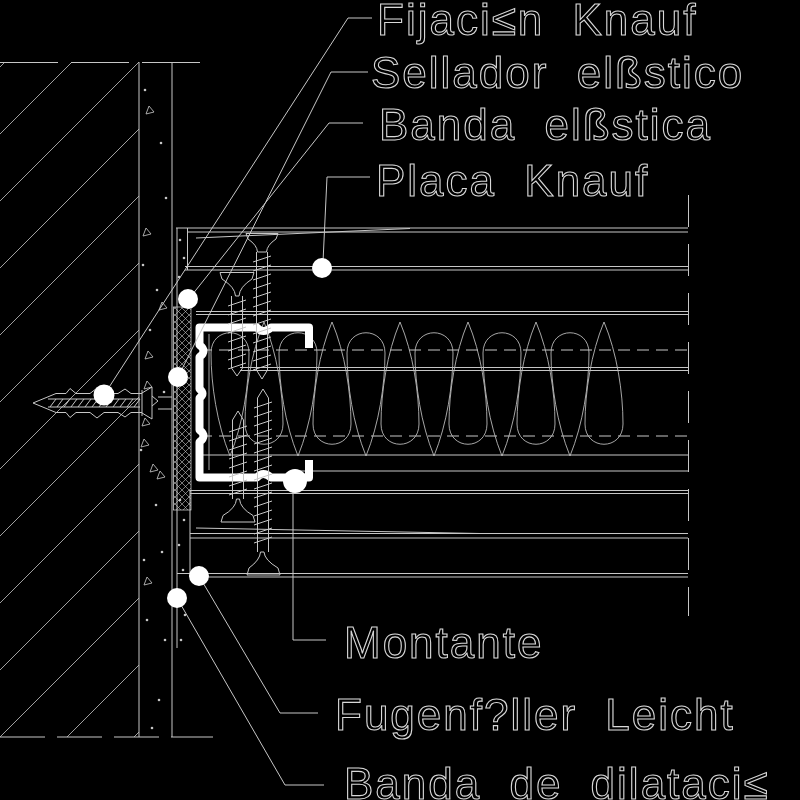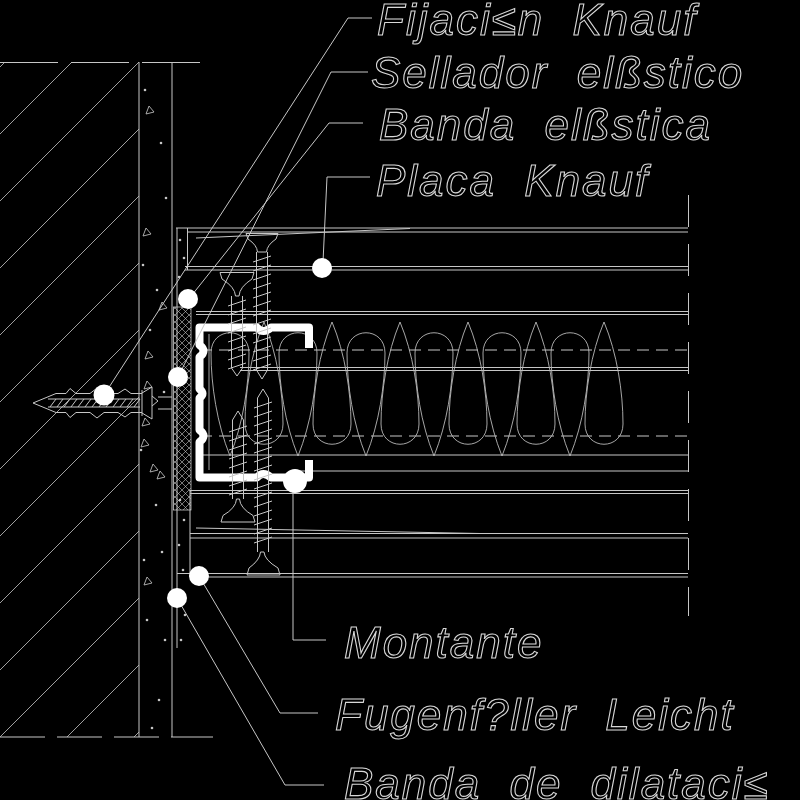--- a/index.html
+++ b/index.html
@@ -1,16 +1,16 @@
 <!DOCTYPE html>
 <html><head>
 <meta charset="utf-8">
 <style>
   html,body{margin:0;padding:0;background:#000;}
-  .stage{position:relative;width:800px;height:800px;background:#000;overflow:hidden;font-style:italic;}
+  .stage{position:relative;width:800px;height:800px;background:#000;overflow:hidden;}
   svg{position:absolute;left:0;top:0;}
   .cad-label{
     font-family:"Liberation Sans", sans-serif;
     font-size:44px;
     letter-spacing:2px;
     word-spacing:14px;
     fill:none;
     stroke:#d8d8d8;
     stroke-width:1.1;
   }

